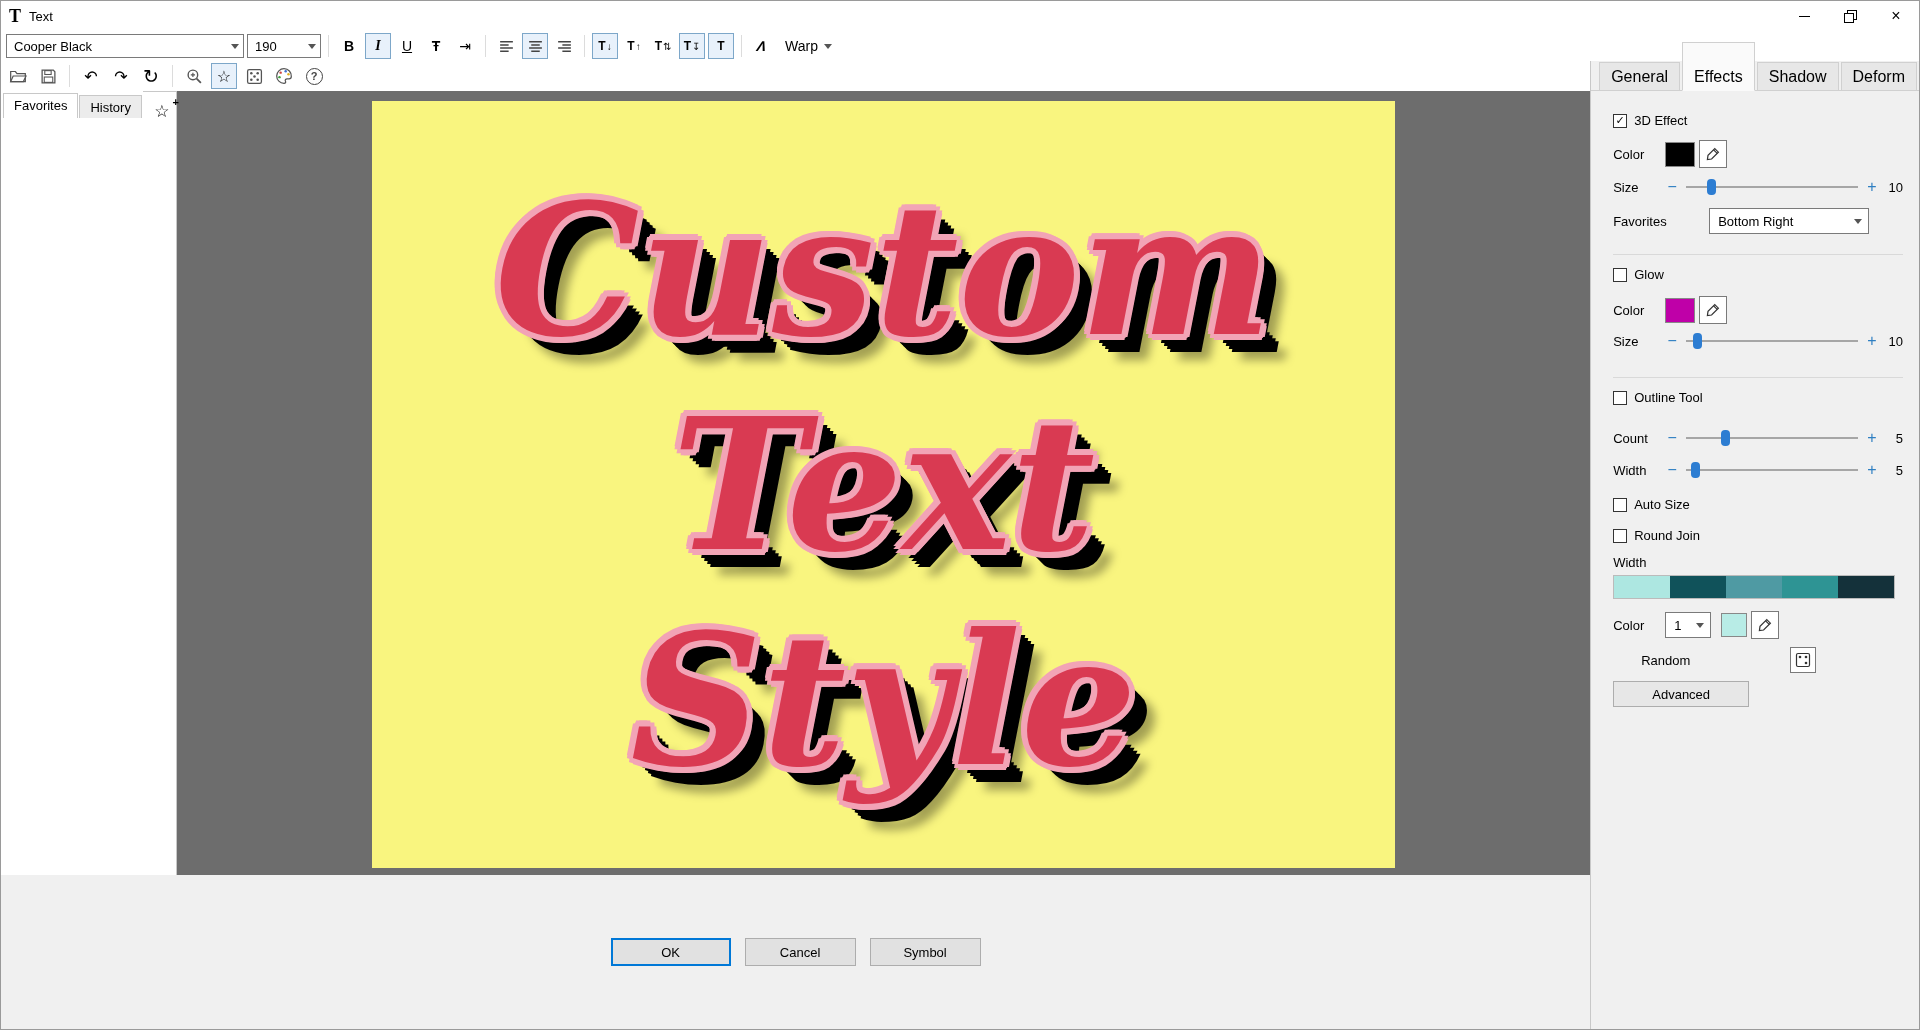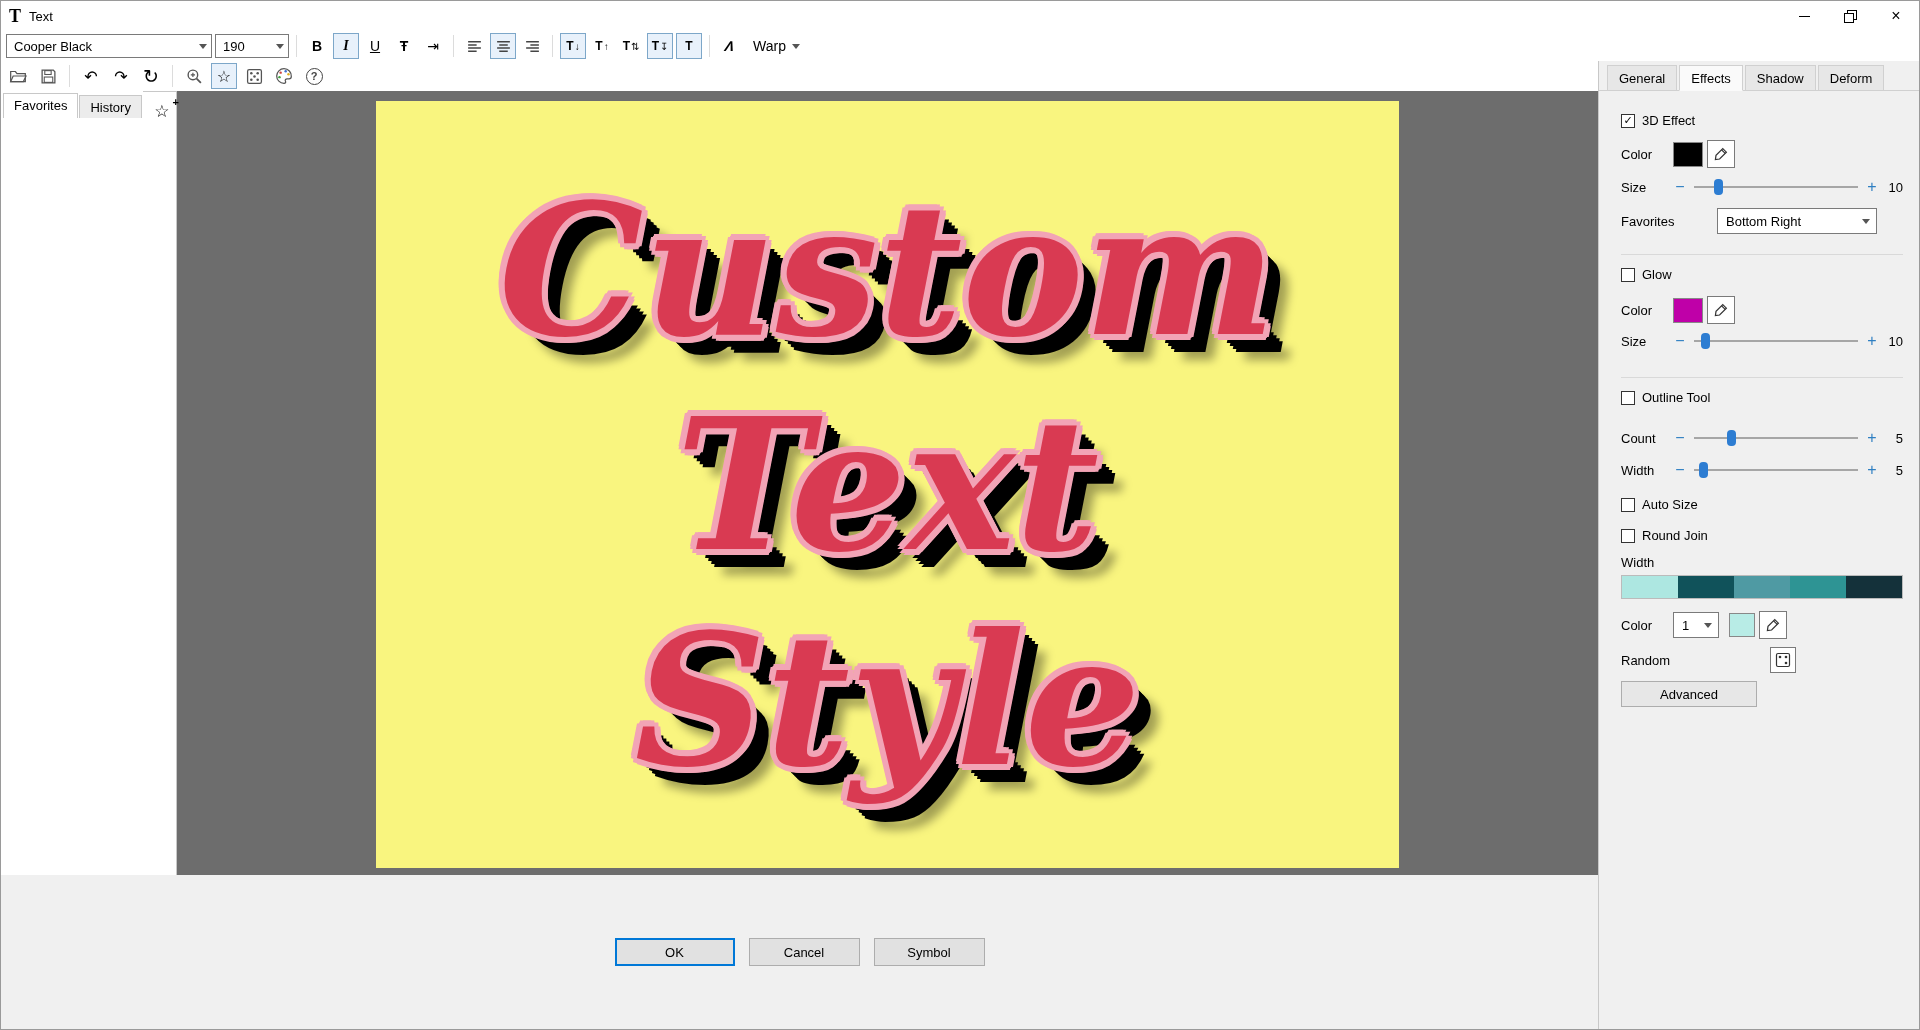--- a/index.html
+++ b/index.html
@@ -15,21 +15,21 @@
   .win-btn { width:46px; height:100%; display:flex; align-items:center; justify-content:center; }
   .glyph-min { width:11px; height:1px; background:#000; display:inline-block; }
   .glyph-restore { position:relative; width:12px; height:12px; display:inline-block; }
   .glyph-restore::before { content:""; position:absolute; left:3px; top:0; width:8px; height:8px; border:1px solid #000; }
   .glyph-restore::after { content:""; position:absolute; left:0; top:3px; width:8px; height:8px; border:1px solid #000; background:#fff; }
   .glyph-close { font-size:16px; line-height:1; }
 
   
   .font-toolbar { height:30px; display:flex; align-items:center; padding:0 5px; gap:3px; background:#fff; flex:0 0 auto; }
   .combo { height:24px; border:1px solid #7a7a7a; background:#fff; display:flex; align-items:center; padding:0 4px 0 7px; }
-  .combo-font { width:206px; }
+  .combo-font { width:238px; }
   .combo-size { width:74px; }
   .combo-text { flex:1; white-space:nowrap; overflow:hidden; }
   .caret { width:0; height:0; border-left:4px solid transparent; border-right:4px solid transparent; border-top:5px solid #555; display:inline-block; margin-left:4px; }
   .tb { min-width:26px; height:26px; display:inline-flex; align-items:center; justify-content:center; border:1px solid transparent; font-size:14px; background:transparent; }
   .tb.sel { background:#e8f1fb; border-color:#7da7c9; }
   .g-bold { font-weight:bold; }
   .g-italic { font-style:italic; font-family:"Liberation Serif", serif; font-weight:bold; }
   .g-under { text-decoration:underline; }
   .g-strike { font-weight:bold; }
   .vt-t { font-size:12px; font-weight:bold; }
@@ -88,22 +88,22 @@
   .tri-down { width:0; height:0; border-left:4px solid transparent; border-right:4px solid transparent; border-top:5px solid #666; }
 
   
   .footer { flex:1; display:flex; align-items:center; justify-content:center; gap:14px; }
   .btn { height:28px; min-width:111px; background:#e1e1e1; border:1px solid #adadad; font:inherit; display:inline-flex; align-items:center; justify-content:center; }
   .btn-ok { min-width:120px; border-width:2px; }
 
   
   .right-panel { flex:1; background:#f0f0f0; border-left:1px solid #c8c8c8; display:flex; flex-direction:column; }
   .rp-tabs { height:30px; display:flex; align-items:flex-end; padding-left:8px; border-bottom:1px solid #d0d0d0; flex:0 0 auto; }
-  .rp-tab { padding:5px 11px 4px; border:1px solid #d0d0d0; border-bottom:none; background:#e7e7e7; margin-right:2px; font-size:13px; }
-  .rp-tab.active { background:#fafafa; padding-top:5px; margin-bottom:-1px; border-bottom:1px solid #fafafa; }
+  .rp-tab { padding:5px 11px 4px; border:1px solid #d0d0d0; border-bottom:none; background:#e7e7e7; margin-right:2px; font-size:16px; }
+  .rp-tab.active { background:#fafafa; padding-top:25px; margin-bottom:-1px; border-bottom:1px solid #fafafa; }
   .rp-body { flex:1; padding:22px 16px 0 22px; }
   .rrow { display:flex; align-items:center; }
   .rlabel { width:52px; flex:0 0 auto; }
   .rlabel-dir { width:96px; flex:0 0 auto; }
   .chk { width:14px; height:14px; border:1px solid #333; background:#fff; margin-right:7px; display:inline-flex; align-items:center; justify-content:center; font-size:11px; line-height:1; flex:0 0 auto; }
   .swatch { width:30px; height:25px; border:1px solid #888; flex:0 0 auto; }
   .tool-btn { width:28px; height:28px; border:1px solid #7a7a7a; background:#fff; display:inline-flex; align-items:center; justify-content:center; margin-left:4px; flex:0 0 auto; }
   .slider { position:relative; height:18px; flex:1; margin:0 7px; }
   .slider .track { position:absolute; left:0; right:0; top:8px; height:2px; background:#a6a6a6; }
   .slider .thumb { position:absolute; top:1px; width:9px; height:16px; border-radius:4px; background:#2d7dd2; }
@@ -449,21 +449,21 @@
           </span>
           <span class="swatch" style="width: 26px; height: 24px; background: rgb(184, 236, 230);"></span>
           <span class="tool-btn">
             <svg width="16" height="16" viewBox="0 0 16 16">
                 <path d="M9.8 2.6l3.6 3.6-6.8 6.8-4.2.6.6-4.2z" fill="none" stroke="#333" stroke-width="1.2"></path>
                 <path d="M8.6 3.8l3.6 3.6" stroke="#333" stroke-width="1.2"></path>
               </svg>
           </span>
         </div>
 
-        <div class="rrow" style="margin-bottom:8px;">
+        <div class="rrow" style="margin-bottom:8px;margin-left:28px;">
           <span>Random</span>
           <span class="tool-btn" style="margin-left:100px;width:26px;height:26px;">
             <svg width="16" height="16" viewBox="0 0 16 16">
                 <rect x="1.5" y="1.5" width="13" height="13" rx="1.5" fill="none" stroke="#333" stroke-width="1.2"></rect>
                 <circle cx="5" cy="5" r="1.3" fill="#333"></circle>
                 <circle cx="11" cy="5" r="1.3" fill="#333"></circle>
                 <circle cx="11" cy="11" r="1.3" fill="#333"></circle>
               </svg>
           </span>
         </div>

